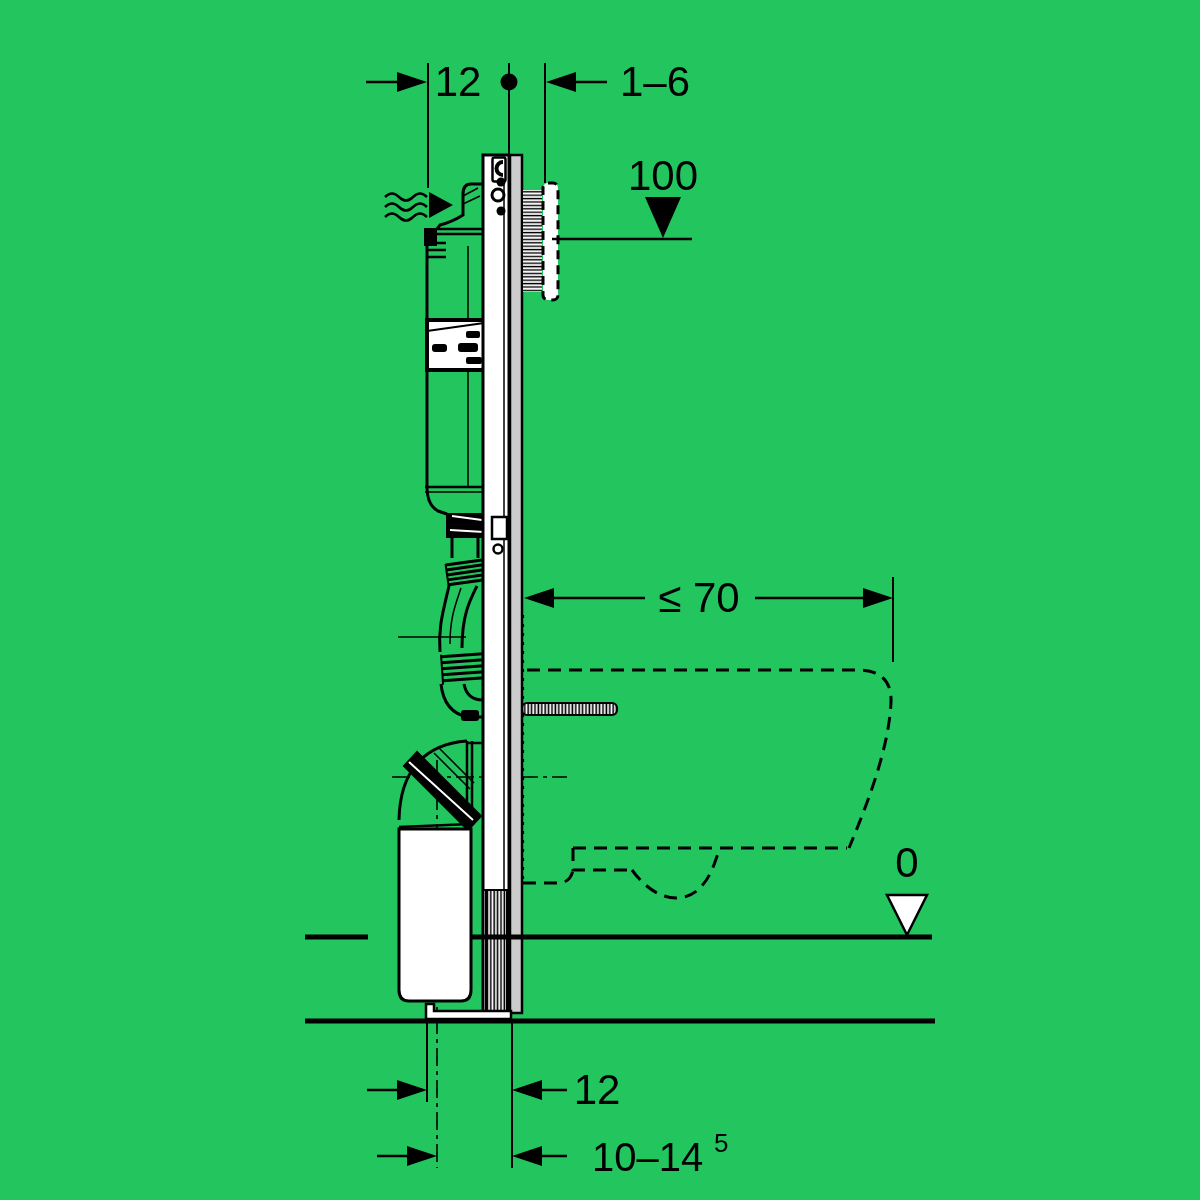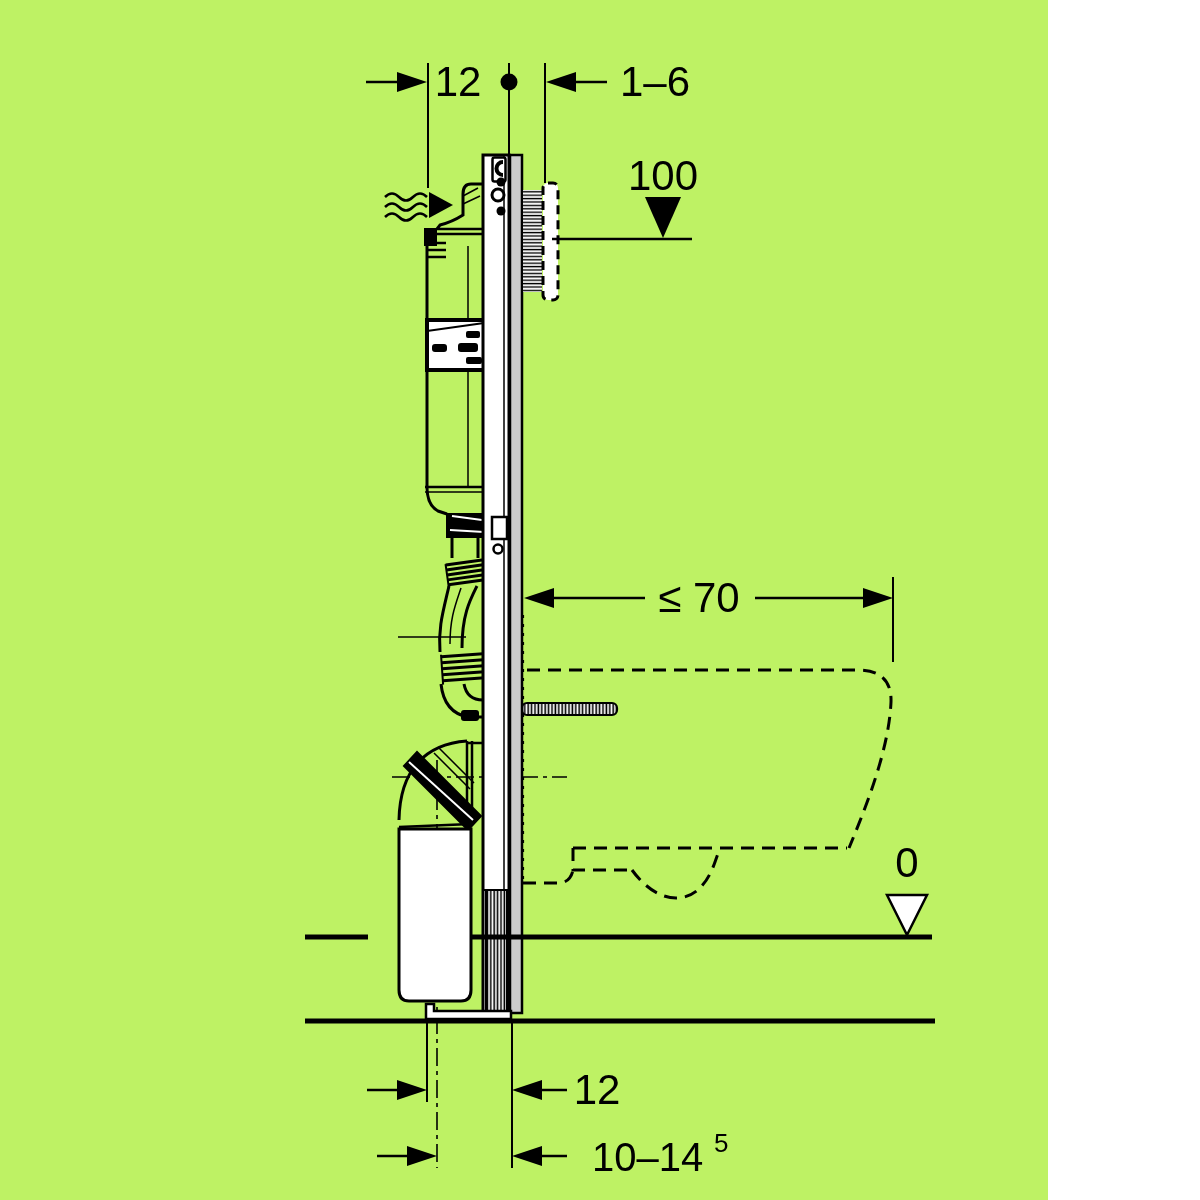--- a/index.html
+++ b/index.html
@@ -1,16 +1,16 @@
 <!DOCTYPE html>
 <html><head>
 <meta charset="utf-8">
 <style>
   html,body{margin:0;padding:0;background:#ffffff;}
-  .stage{width:1048px;height:1200px;position:relative;background:#bef264;overflow:hidden;}
+  .stage{width:1200px;height:1200px;position:relative;background:#22c55e;overflow:hidden;}
   svg{display:block;}
   text{font-family:"Liberation Sans","DejaVu Sans",sans-serif;fill:#000;}
   .dim{font-size:42px;}
   .dim-sm{font-size:40px;}
   .sup{font-size:26px;}
 </style>
 </head>
 <body>
 
 <div class="stage">

